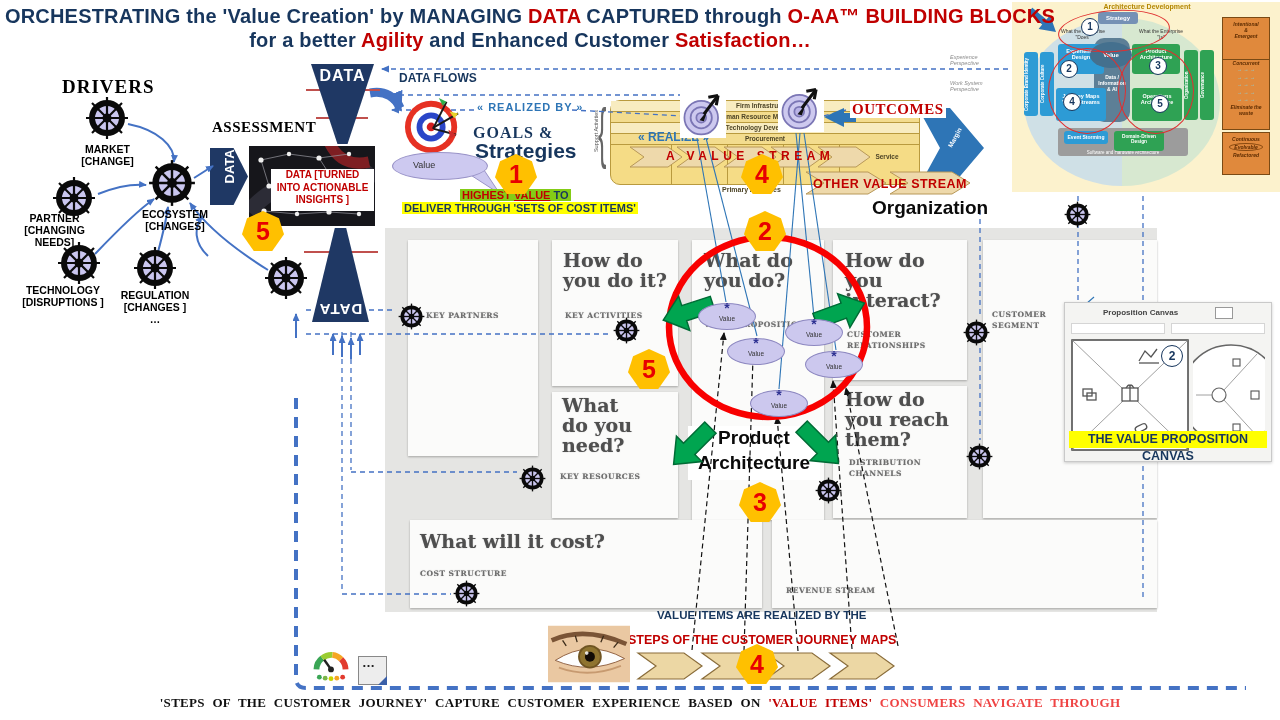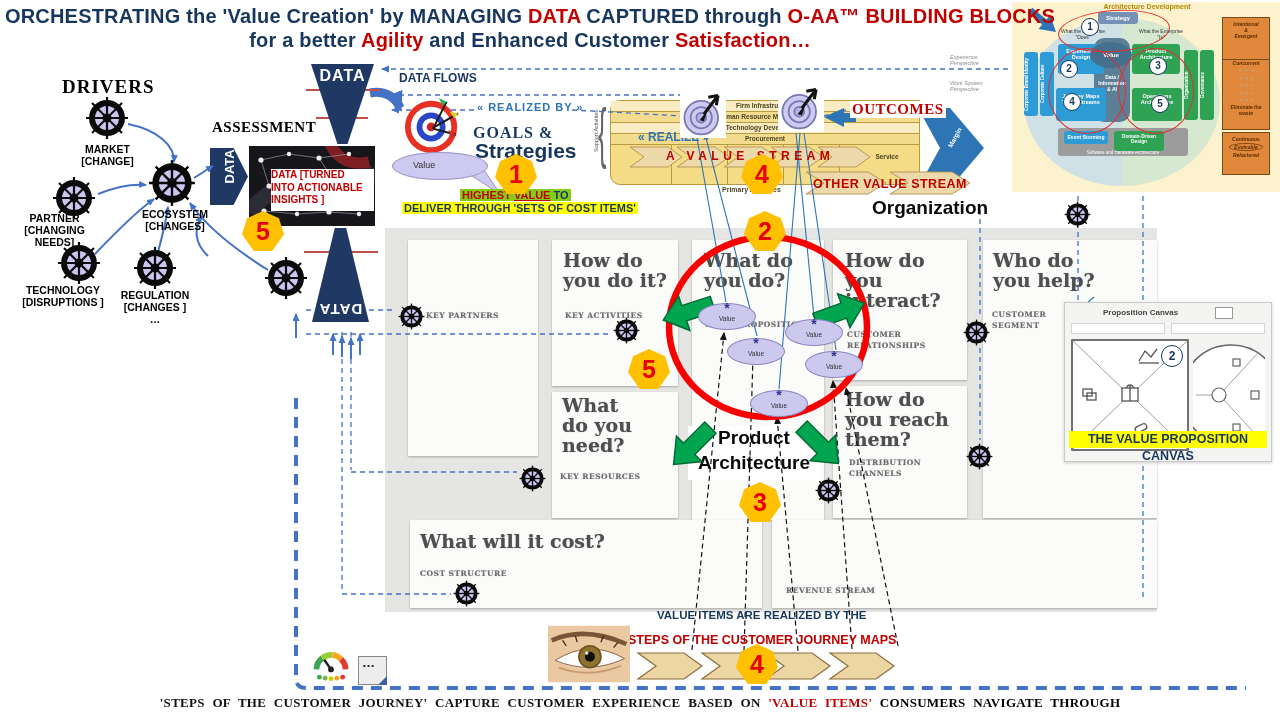--- a/index.html
+++ b/index.html
@@ -64,22 +64,20 @@
 you do it?</div>
   <div class="abs sub" style="left:565px;top:311px;">KEY ACTIVITIES</div>
   <div class="abs q pre" style="left:704px;top:251px;">What do
 you do?</div>
   <div class="abs sub" style="left:704px;top:320px;">VALUE PROPOSITIONS</div>
   <div class="abs q pre" style="left:845px;top:251px;">How do
 you
 interact?</div>
   <div class="abs sub pre" style="left:847px;top:330px;">CUSTOMER
 RELATIONSHIPS</div>
-  <div class="abs q pre" style="left:993px;top:251px;">Who do
-you help?</div>
   <div class="abs sub pre" style="left:992px;top:310px;">CUSTOMER
 SEGMENT</div>
   <div class="abs q pre" style="left:562px;top:396px;">What
 do you
 need?</div>
   <div class="abs sub" style="left:560px;top:472px;">KEY RESOURCES</div>
   <div class="abs q pre" style="left:845px;top:390px;">How do
 you reach
 them?</div>
   <div class="abs sub pre" style="left:849px;top:458px;">DISTRIBUTION
@@ -136,21 +134,21 @@
           <circle cx="55" cy="38" r="2.2"></circle>
           <circle cx="88" cy="40" r="2.6"></circle>
           <circle cx="115" cy="45" r="2.2"></circle>
         <circle cx="15" cy="65" r="2.6"></circle>
           <circle cx="48" cy="68" r="2.2"></circle>
           <circle cx="80" cy="66" r="2.6"></circle>
           <circle cx="110" cy="68" r="2.2"></circle>
       </g>
     </svg>
   </div>
-  <div class="abs pre" style="left:271px;top:169px;width:103px;height:42px;background:#fff;color:#c00000;font-size:10px;font-weight:bold;line-height:1.25;z-index:4;">DATA [TURNED
+  <div class="abs pre" style="left:271px;top:169px;width:103px;height:42px;background:#fff;color:#c00000;font-size:10px;font-weight:bold;text-align:center;line-height:1.25;z-index:4;">DATA [TURNED
 INTO ACTIONABLE
 INSIGHTS ]</div>
   <div class="abs serif" style="left:212px;top:119px;font-size:15px;font-weight:bold;letter-spacing:.5px;z-index:4;">ASSESSMENT</div>
 
   <div class="abs" style="left:210px;top:148px;width:38px;height:57px;background:#1f3864;clip-path:polygon(0 0,62% 0,100% 50%,62% 100%,0 100%);z-index:3;">
     <span style="position:absolute;left:2px;top:11px;color:#fff;font-weight:bold;font-size:13px;transform:rotate(-90deg);transform-origin:center;width:34px;text-align:center;">DATA</span>
   </div>
 
   <div class="abs" style="left:311px;top:64px;width:63px;height:80px;background:#1f3864;clip-path:polygon(0 0,100% 0,58% 100%,42% 100%);z-index:4;text-align:center;">
     <span style="color:#fff;font-weight:bold;font-size:16px;letter-spacing:1px;display:block;margin-top:3px;">DATA</span>
@@ -591,21 +589,21 @@
         <circle cx="18" cy="29.5" r="2.5" fill="#c8d400"></circle>
         <circle cx="24" cy="29" r="2.5" fill="#f5a623"></circle>
         <circle cx="30" cy="28" r="2.5" fill="#e23b2e"></circle>
     </svg>
   </div>
   <div class="abs" style="left:358px;top:656px;width:27px;height:27px;background:#ededed;border:1px solid #888;z-index:4;">
     <span style="position:absolute;left:3px;top:-2px;font-size:13px;font-weight:bold;color:#222;">…</span>
     <div class="abs" style="right:-1px;bottom:-1px;width:9px;height:9px;background:#3a5fa8;clip-path:polygon(100% 0,0 100%,100% 100%);"></div>
   </div>
   <div class="abs serif" style="left:60px;top:695px;width:1160px;text-align:center;font-size:13px;font-weight:bold;letter-spacing:.3px;word-spacing:4px;z-index:4;">
-    <span style="color:#111;">'STEPS  OF  THE  CUSTOMER  JOURNEY'  CAPTURE  CUSTOMER  EXPERIENCE  BASED ON </span><span class="red">'VALUE ITEMS'</span><span style="color:#000000;"> CONSUMERS  NAVIGATE  THROUGH</span>
+    <span style="color:#111;">'STEPS  OF  THE  CUSTOMER  JOURNEY'  CAPTURE  CUSTOMER  EXPERIENCE  BASED ON </span><span class="red">'VALUE ITEMS'</span><span style="color:#ef4444;"> CONSUMERS  NAVIGATE  THROUGH</span>
   </div>
 
   <div class="abs" style="left:1064px;top:302px;width:206px;height:158px;background:#f4f4f2;border:1px solid #c9c9c9;box-shadow:0 1px 3px rgba(0,0,0,.2);z-index:7;">
     <div class="abs" style="left:38px;top:5px;font-size:8px;font-weight:bold;color:#444;">Proposition Canvas</div>
     <div class="abs" style="left:150px;top:4px;width:16px;height:10px;border:1px solid #999;background:#fff;"></div>
     <div class="abs" style="left:6px;top:20px;width:92px;height:9px;background:#fff;border:1px solid #d5d5d5;"></div>
     <div class="abs" style="left:106px;top:20px;width:92px;height:9px;background:#fff;border:1px solid #d5d5d5;"></div>
     <div class="abs" style="left:6px;top:36px;width:118px;height:112px;">
       <svg viewBox="0 0 118 112" width="118" height="112">
         <rect x="1" y="1" width="116" height="110" fill="#fff" stroke="#444" stroke-width="1.5"></rect>

